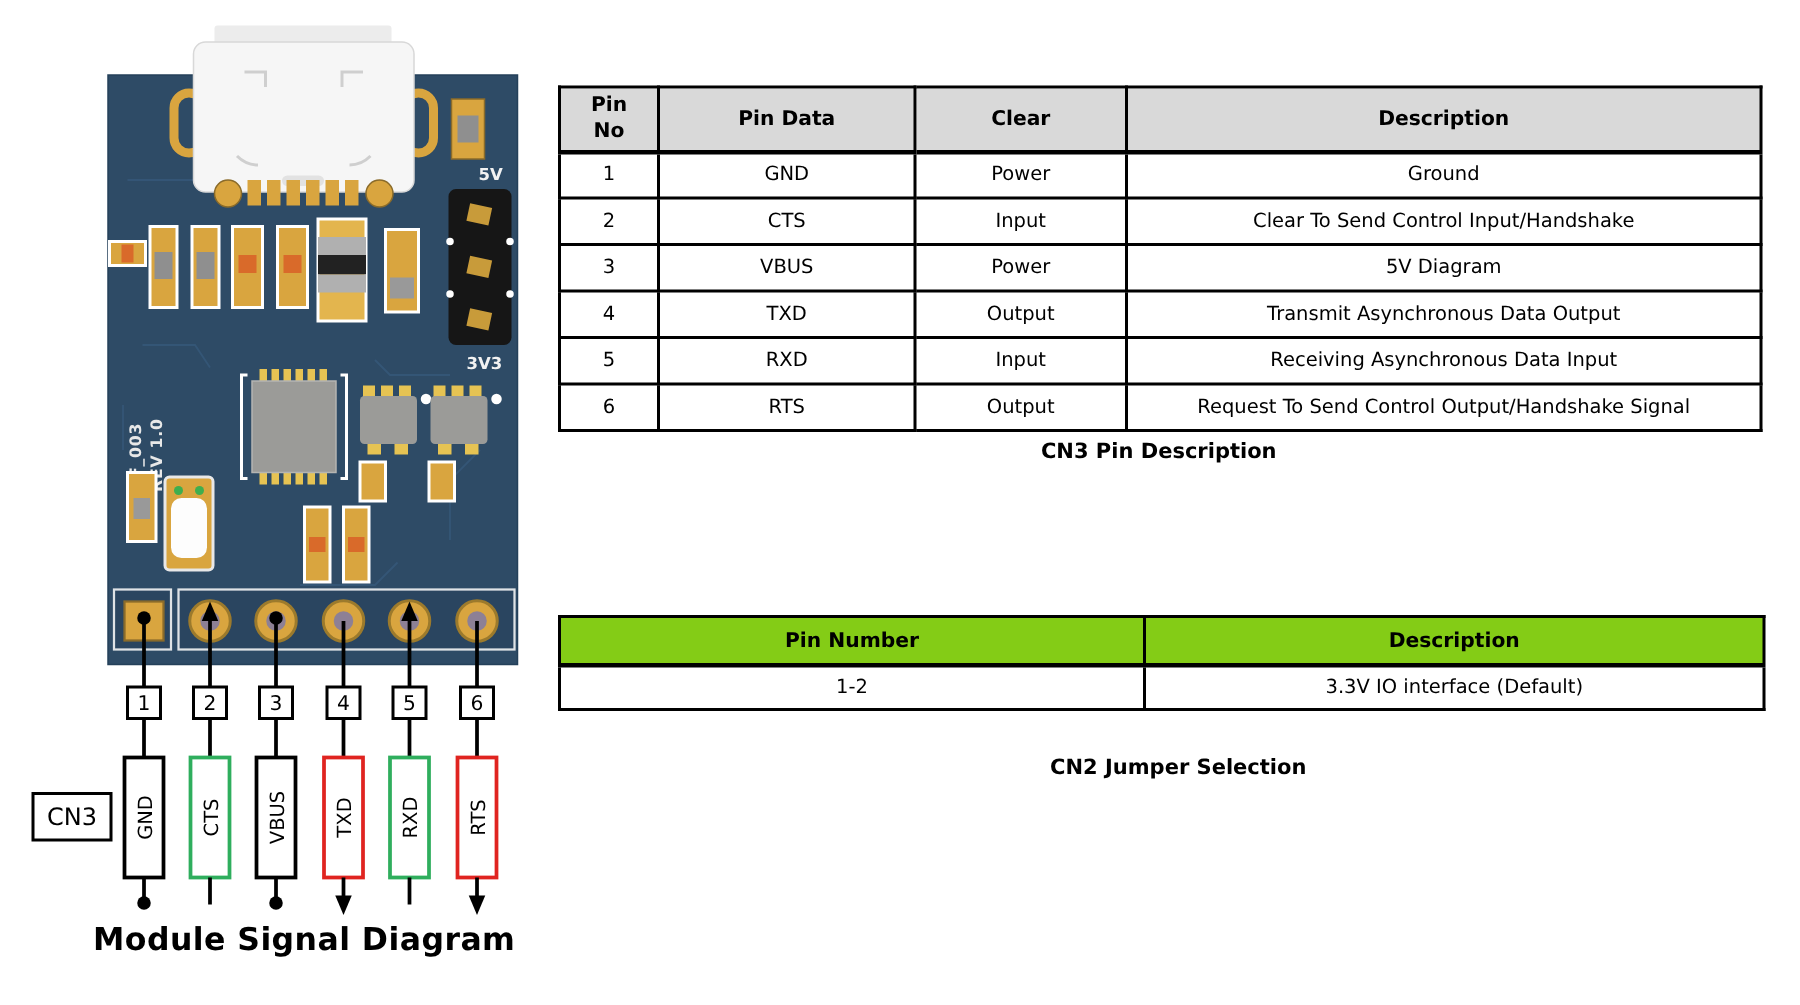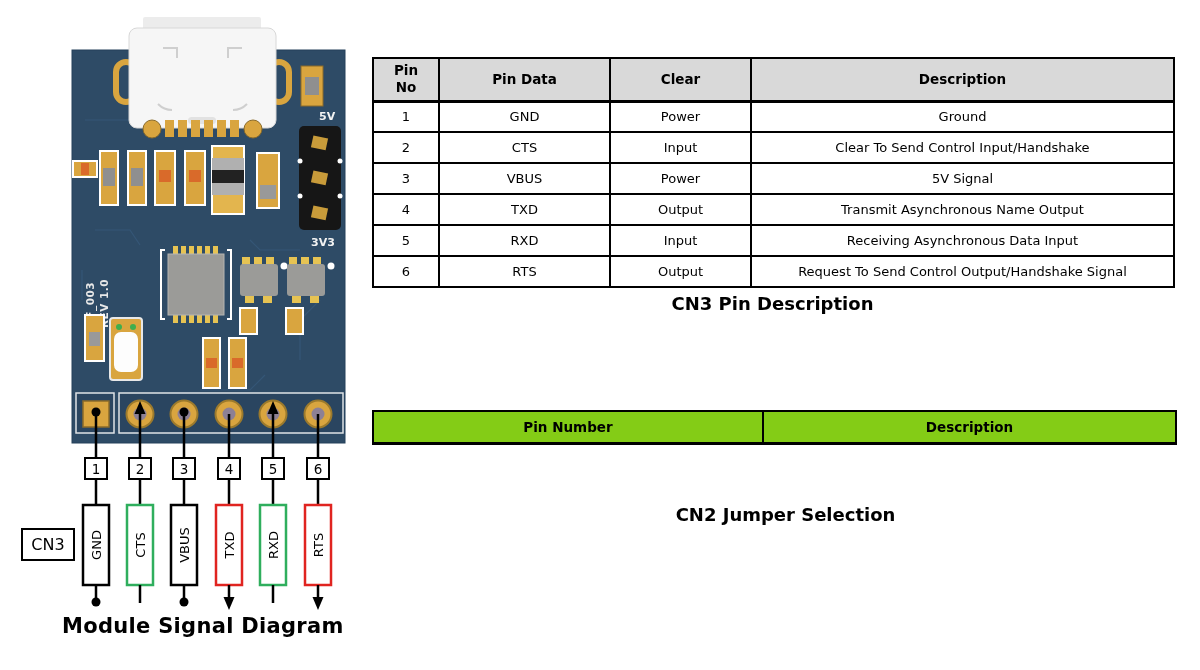--- a/index.html
+++ b/index.html
@@ -20,21 +20,21 @@
   #pin-table thead tr{height:43px;}
   #pin-table tbody tr{height:31px;}
   #pin-table thead th{background:#d9d9d9;}
   #pin-table th:first-child span{display:inline-block;max-width:32px;line-height:1.25;}
 
   #jumper-table{left:372px;top:410px;width:803px;}
   #jumper-table thead tr{height:32px;}
   #jumper-table tbody tr{height:30px;}
   #jumper-table thead th{background:#84cc16;}
 
-  .caption{position:absolute;font-weight:bold;font-size:18px;text-align:center;}
+  .caption{position:absolute;font-weight:bold;font-size:14px;text-align:center;}
   #caption-pin{left:372px;top:293px;width:801px;}
   #caption-jumper{left:384px;top:504px;width:803px;}
 </style>
 </head>
 <body>
 
 <div id="diagram-wrap">
 <svg width="375" height="660" viewBox="0 0 375 660">
 
   <g>
@@ -319,27 +319,27 @@
       <tr>
         <td>2</td>
         <td>CTS</td>
         <td>Input</td>
         <td>Clear To Send Control Input/Handshake</td>
       </tr>
       <tr>
         <td>3</td>
         <td>VBUS</td>
         <td>Power</td>
-        <td>5V Signal</td>
+        <td>5V Diagram</td>
       </tr>
       <tr>
         <td>4</td>
         <td>TXD</td>
         <td>Output</td>
-        <td>Transmit Asynchronous Name Output</td>
+        <td>Transmit Asynchronous Data Output</td>
       </tr>
       <tr>
         <td>5</td>
         <td>RXD</td>
         <td>Input</td>
         <td>Receiving Asynchronous Data Input</td>
       </tr>
       <tr>
         <td>6</td>
         <td>RTS</td>
@@ -355,15 +355,19 @@
       <col style="width: 390px;">
       <col style="width: 413px;">
     </colgroup>
     <thead>
       <tr>
         <th><span>Pin Number</span></th>
         <th><span>Description</span></th>
       </tr>
     </thead>
     <tbody>
+      <tr>
+        <td>1-2</td>
+        <td>3.3V IO interface (Default)</td>
+      </tr>
     </tbody>
   </table>
 <div id="caption-jumper" class="caption">CN2 Jumper Selection</div>
 
 </body></html>

